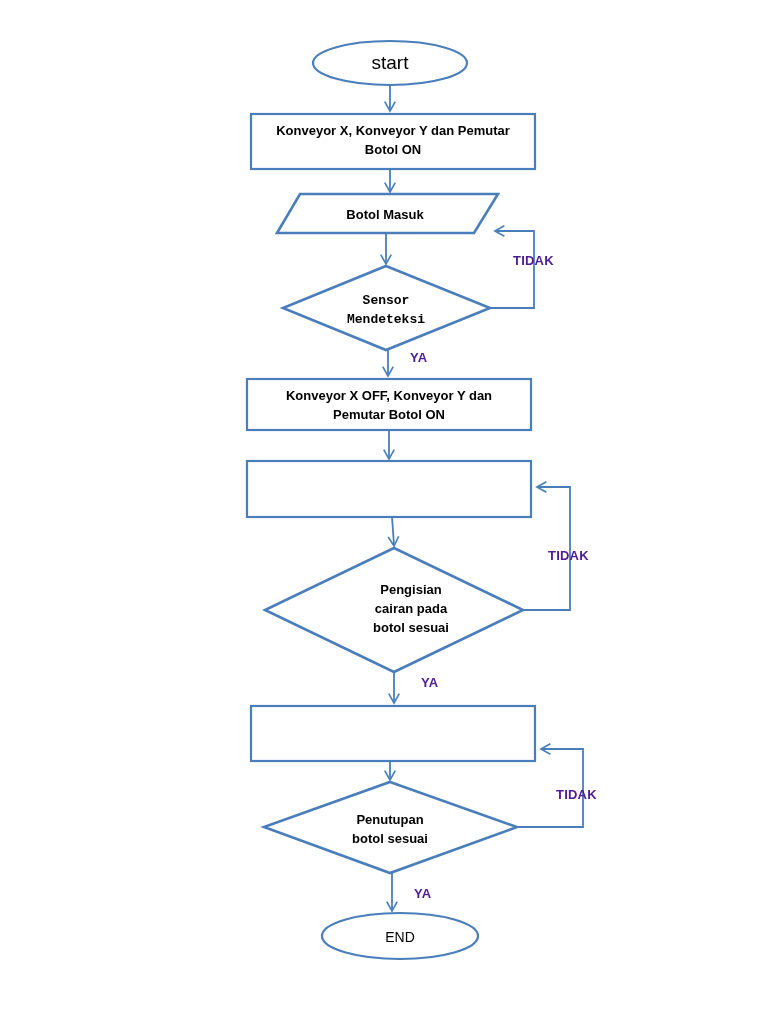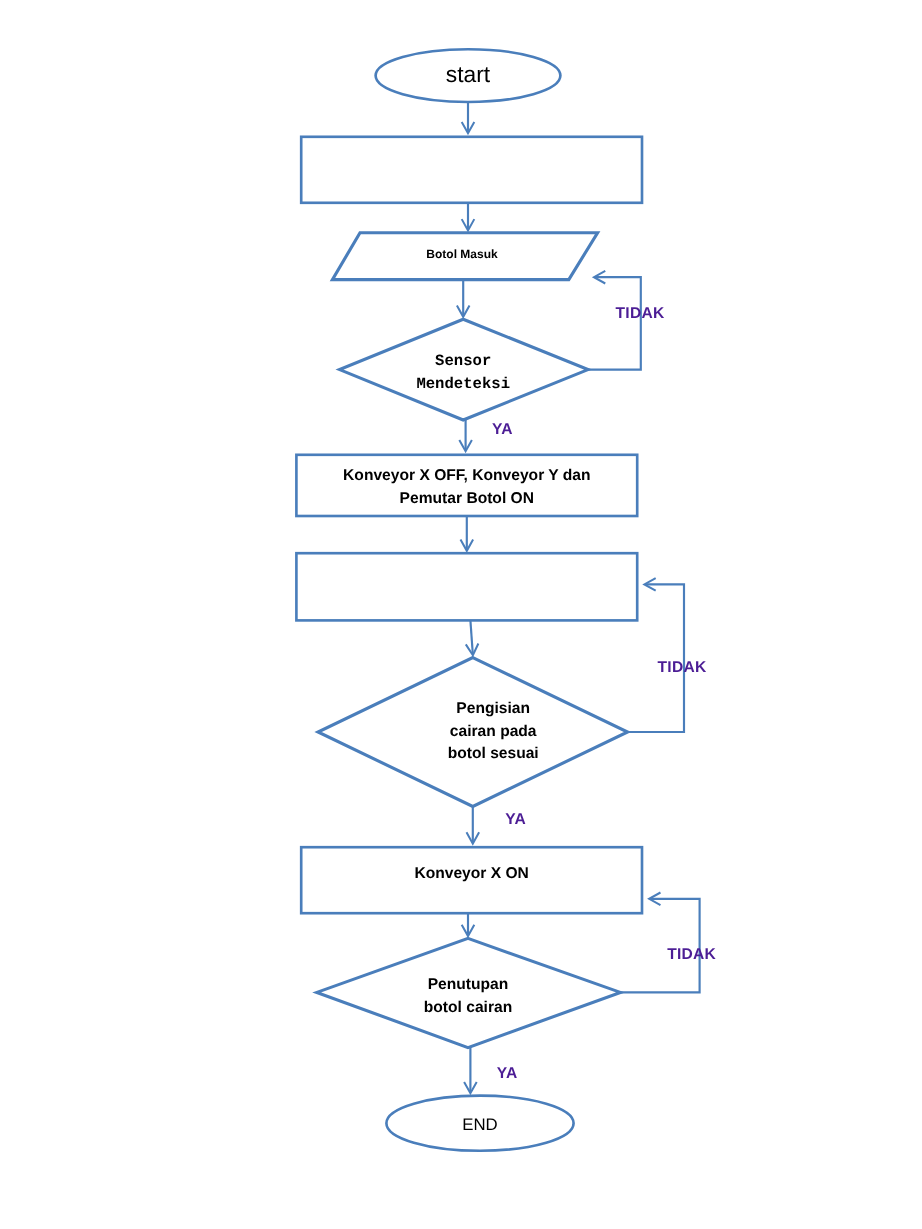--- a/index.html
+++ b/index.html
@@ -40,21 +40,21 @@
   }
   .lbl-terminal-end {
     font-weight: normal;
     font-size: 14px;
     line-height: 1.2;
   }
   .lbl-process {
     font-size: 13px;
   }
   .lbl-io {
-    font-size: 10px;
+    font-size: 13px;
   }
   .lbl-decision {
     font-size: 13px;
   }
   .edge-label {
     position: absolute;
     color: #4c1d95;
     font-weight: bold;
     font-size: 13px;
     letter-spacing: 0.2px;
@@ -113,38 +113,39 @@
 
     <line x1="390" y1="761" x2="390" y2="779" stroke="#4a7ebb" stroke-width="1.8" marker-end="url(#arrow)"></line>
 
     <path d="M 517 827 L 583 827 L 583 749 L 542 749" fill="none" stroke="#4a7ebb" stroke-width="1.8" marker-end="url(#arrow)"></path>
 
     <line x1="392" y1="873" x2="392" y2="910" stroke="#4a7ebb" stroke-width="1.8" marker-end="url(#arrow)"></line>
   </svg>
 
   <div class="node-label lbl-terminal" style="left:313px; top:52px; width:154px;">start</div>
 
+  <div class="node-label lbl-process" style="left:256px; top:122px; width:274px;">Konveyor X, Konveyor Y dan Pemutar
+Botol ON</div>
 
   <div class="node-label lbl-io" style="left:290px; top:206px; width:190px;">Botol Masuk</div>
 
   <div class="node-label lbl-decision" style="left:300px; top:292px; width:172px;font-family:Liberation Mono, monospace;">Sensor
 Mendeteksi</div>
 
   <div class="node-label lbl-process" style="left:252px; top:387px; width:274px;">Konveyor X OFF, Konveyor Y dan
 Pemutar Botol ON</div>
 
 
   <div class="node-label lbl-decision" style="left:325px; top:581px; width:172px;">Pengisian
 cairan pada
 botol sesuai</div>
 
-  <div class="node-label lbl-process" style="left:256px; top:719px; width:274px;">Konveyor X ON</div>
 
   <div class="node-label lbl-decision" style="left:304px; top:811px; width:172px;">Penutupan
-botol cairan</div>
+botol sesuai</div>
 
   <div class="node-label lbl-terminal-end" style="left:322px; top:929px; width:156px;">END</div>
 
   <div class="edge-label" style="left:513px; top:253px;">TIDAK</div>
 
   <div class="edge-label" style="left:410px; top:350px;">YA</div>
 
   <div class="edge-label" style="left:548px; top:548px;">TIDAK</div>
 
   <div class="edge-label" style="left:421px; top:675px;">YA</div>

